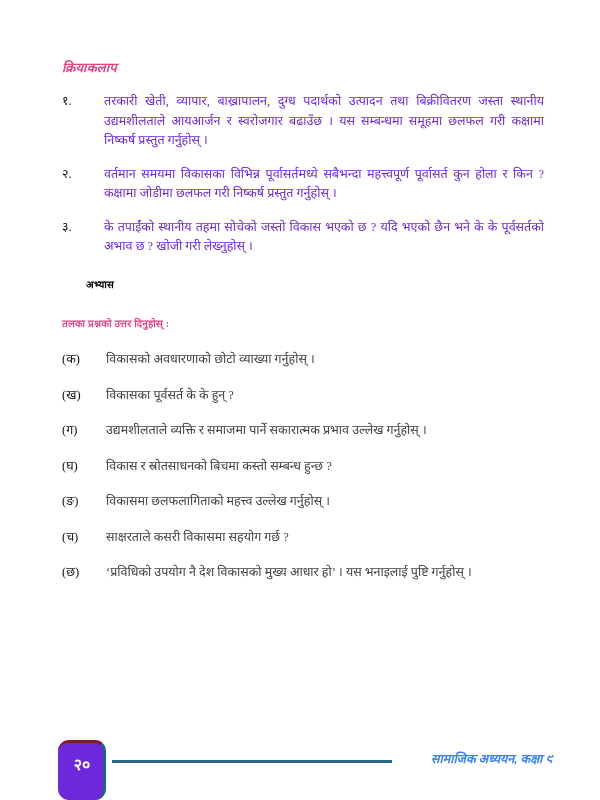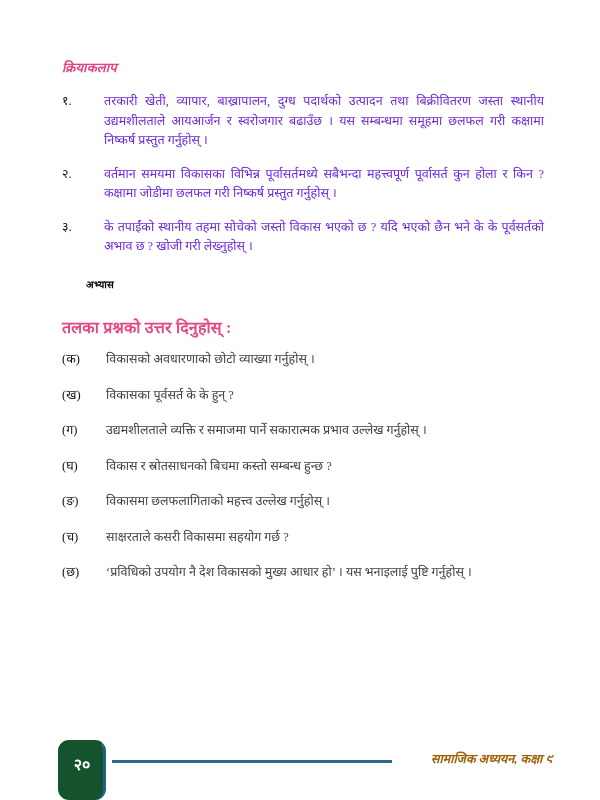--- a/index.html
+++ b/index.html
@@ -82,21 +82,21 @@
     letter-spacing: 0.3px;
     white-space: nowrap;
     margin-left: 20px;
   }
 
   .exercise-subtitle {
     position: absolute;
     left: 62px;
     top: 316px;
     font-family: "Liberation Serif", "DejaVu Serif", serif;
-    font-size: 16px;
+    font-size: 10px;
     font-weight: 600;
     color: #e24a85;
     letter-spacing: 0.2px;
     white-space: nowrap;
   }
 
   .lettered-list {
     position: absolute;
     left: 62px;
     top: 350px;
@@ -133,22 +133,22 @@
     width: 600px;
     height: 64px;
   }
 
   .page-tab {
     position: absolute;
     left: 58px;
     top: 4px;
     width: 48px;
     height: 60px;
-    background: #14532d;
-    border-top: 3px solid #14532d;
+    background: #6d28d9;
+    border-top: 3px solid #7f1d1d;
     border-right: 3px solid #1f6283;
     border-top-left-radius: 11px;
     border-top-right-radius: 11px;
     border-bottom-left-radius: 11px;
     border-bottom-right-radius: 11px;
     box-sizing: border-box;
   }
 
   .page-number {
     position: absolute;
@@ -172,21 +172,21 @@
   }
 
   .footer-label {
     position: absolute;
     right: 48px;
     top: 14px;
     font-family: "Liberation Serif", "DejaVu Serif", serif;
     font-style: italic;
     font-size: 12.5px;
     font-weight: 600;
-    color: #a16207;
+    color: #3b82f6;
     white-space: nowrap;
     margin-left: 40px;
   }
 </style>
 </head>
 <body>
 
 <div class="page">
 
   <div class="activity-heading">क्रियाकलाप</div>

